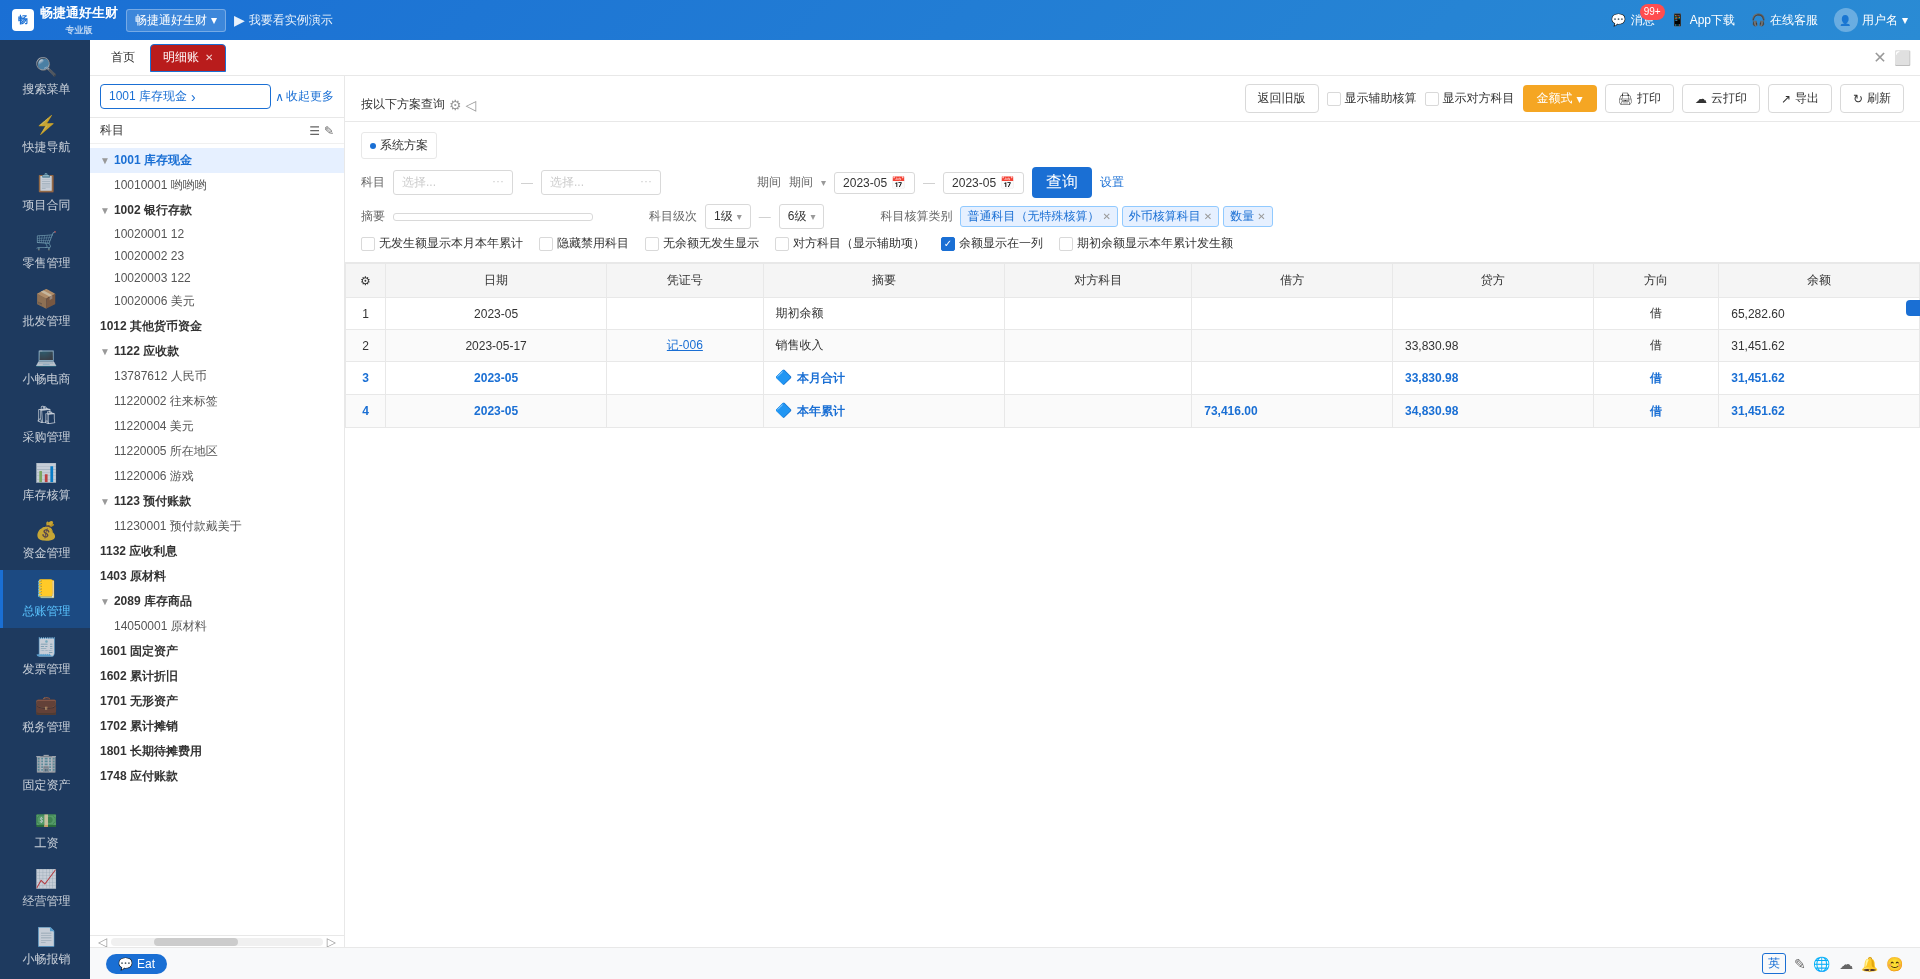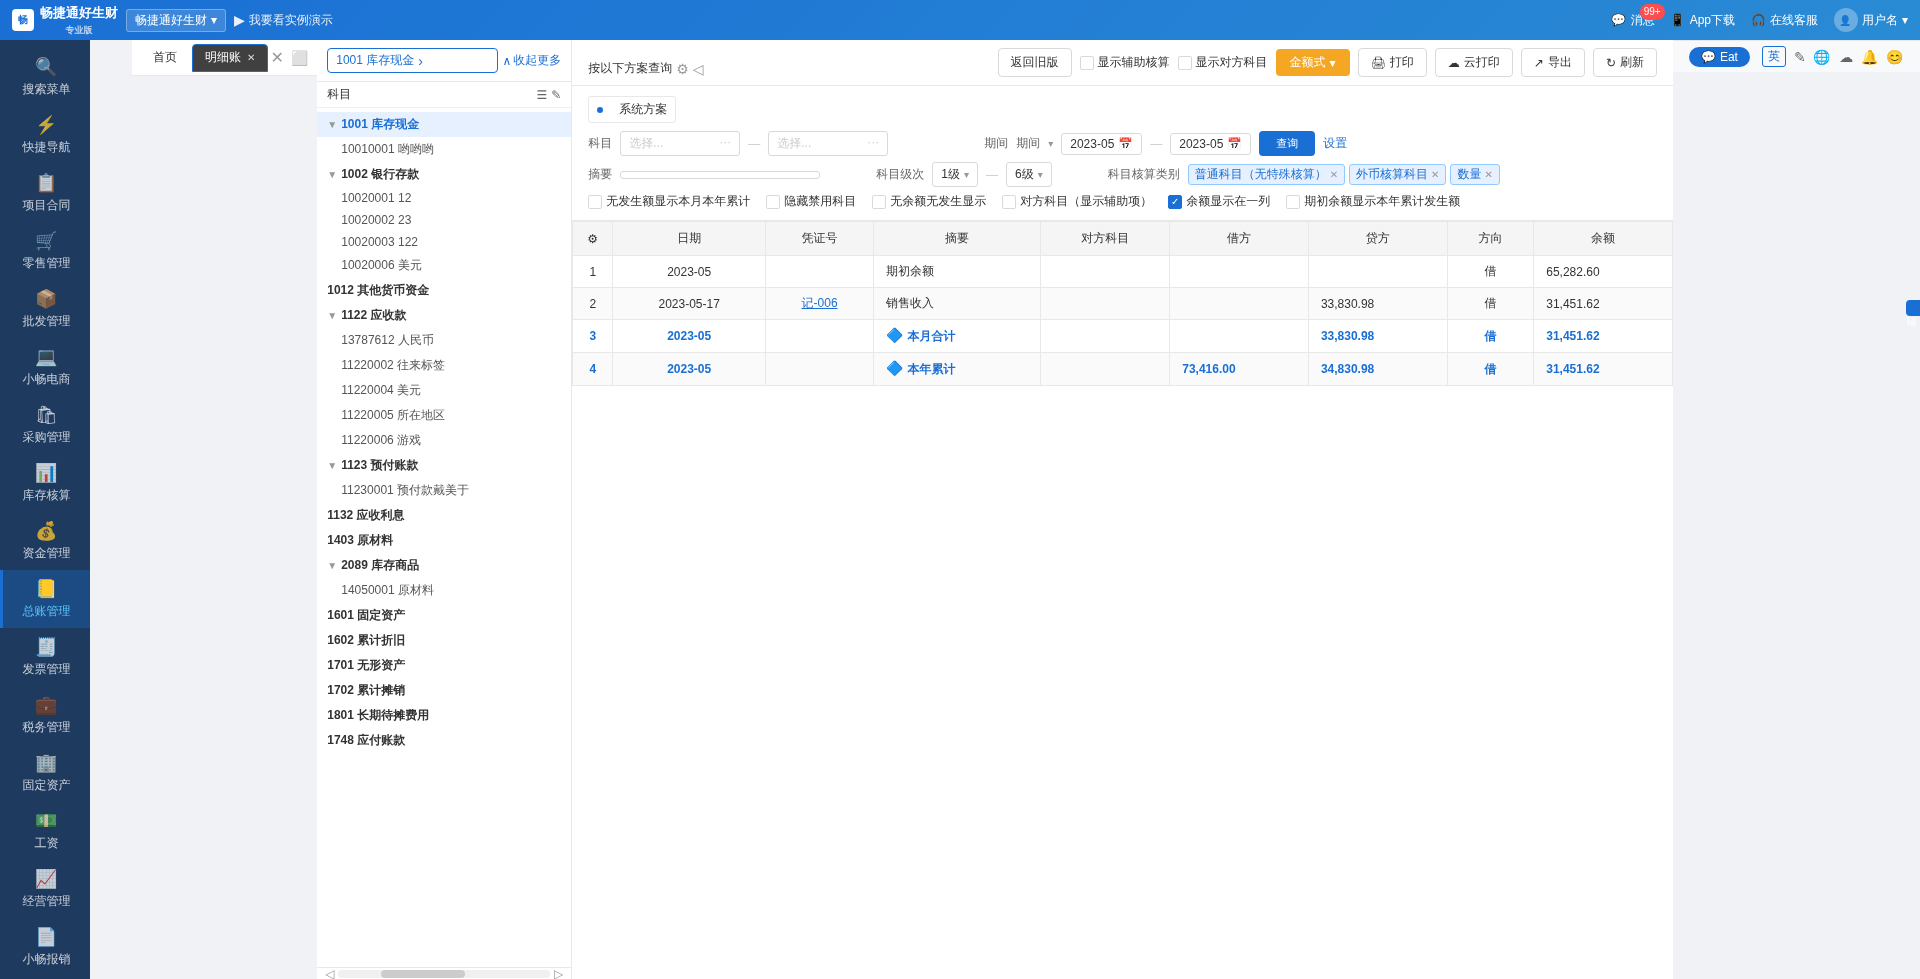--- a/index.html
+++ b/index.html
@@ -123,24 +123,23 @@
     .sidebar-item.active { background: rgba(26, 111, 212, 0.3); color: #5bc4ff; border-left-color: #1a6fd4; }
     .sidebar-item-icon {
       font-size: 18px;
       margin-bottom: 3px;
     }
 
     
     .content-area {
       flex: 1;
       display: flex;
-      flex-direction: row;
+      flex-direction: column;
       background: #f0f2f5;
       overflow: hidden;
-      margin-left: 42px;
     }
 
     
     .tab-bar {
       height: 36px;
       background: white;
       display: flex;
       align-items: center;
       border-bottom: 1px solid #e8e8e8;
       padding: 0 8px;
@@ -150,21 +149,21 @@
       height: 28px;
       padding: 0 12px;
       display: flex; align-items: center; gap: 6px;
       border-radius: 4px 4px 0 0;
       font-size: 12px;
       cursor: pointer;
       color: #666;
       border: 1px solid transparent;
     }
     .tab-item.active {
-      background: #404040;
+      background: #b91c1c;
       color: white;
       border-color: #1a6fd4;
     }
     .tab-item.home {
       color: #333;
     }
     .tab-close {
       font-size: 10px;
       color: rgba(255,255,255,0.8);
       cursor: pointer;
@@ -351,21 +350,21 @@
     }
     .cb.checked { background: #1a6fd4; border-color: #1a6fd4; color: white; }
 
     
     .query-btn {
       background: #1a6fd4;
       color: white;
       border: none;
       border-radius: 4px;
       padding: 5px 14px;
-      font-size: 11px;
+      font-size: 16px;
       cursor: pointer;
       min-width: 56px;
     }
 
     
     .table-area {
       flex: 1;
       overflow: auto;
       padding: 0;
     }
@@ -438,21 +437,21 @@
     }
     .status-icon { font-size: 14px; cursor: pointer; color: #666; }
 
     
     ::-webkit-scrollbar { width: 6px; height: 6px; }
     ::-webkit-scrollbar-track { background: #f0f0f0; }
     ::-webkit-scrollbar-thumb { background: #ccc; border-radius: 3px; }
 
     
     .scheme-item {
-      display: flex; align-items: center; gap: 16px;
+      display: flex; align-items: center; gap: 4px;
       padding: 4px 8px;
       border: 1px solid #e8e8e8;
       border-radius: 3px;
       font-size: 12px;
       color: #333;
       cursor: pointer;
       background: white;
     }
     .scheme-dot { width: 6px; height: 6px; border-radius: 50%; background: #1a6fd4; }
     .settings-link { color: #1a6fd4; font-size: 12px; cursor: pointer; text-align: right; }

